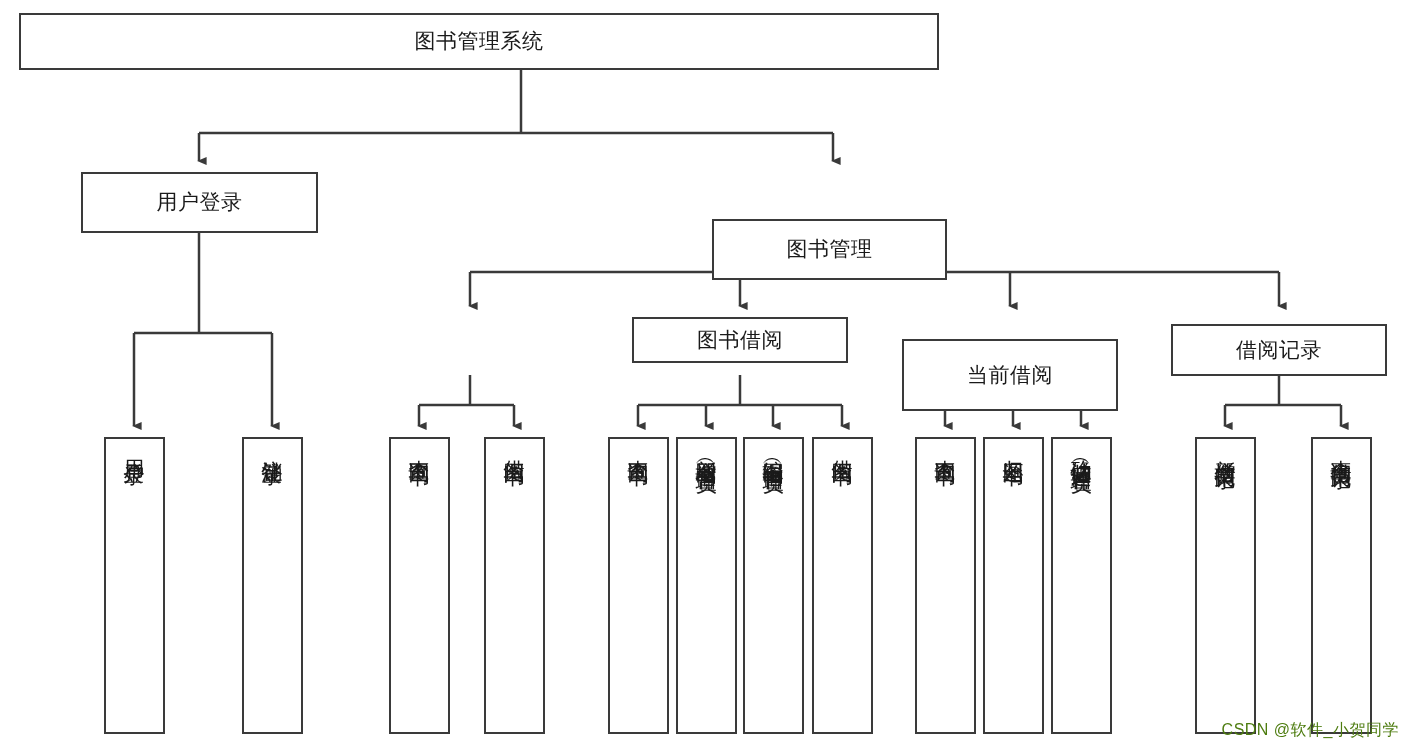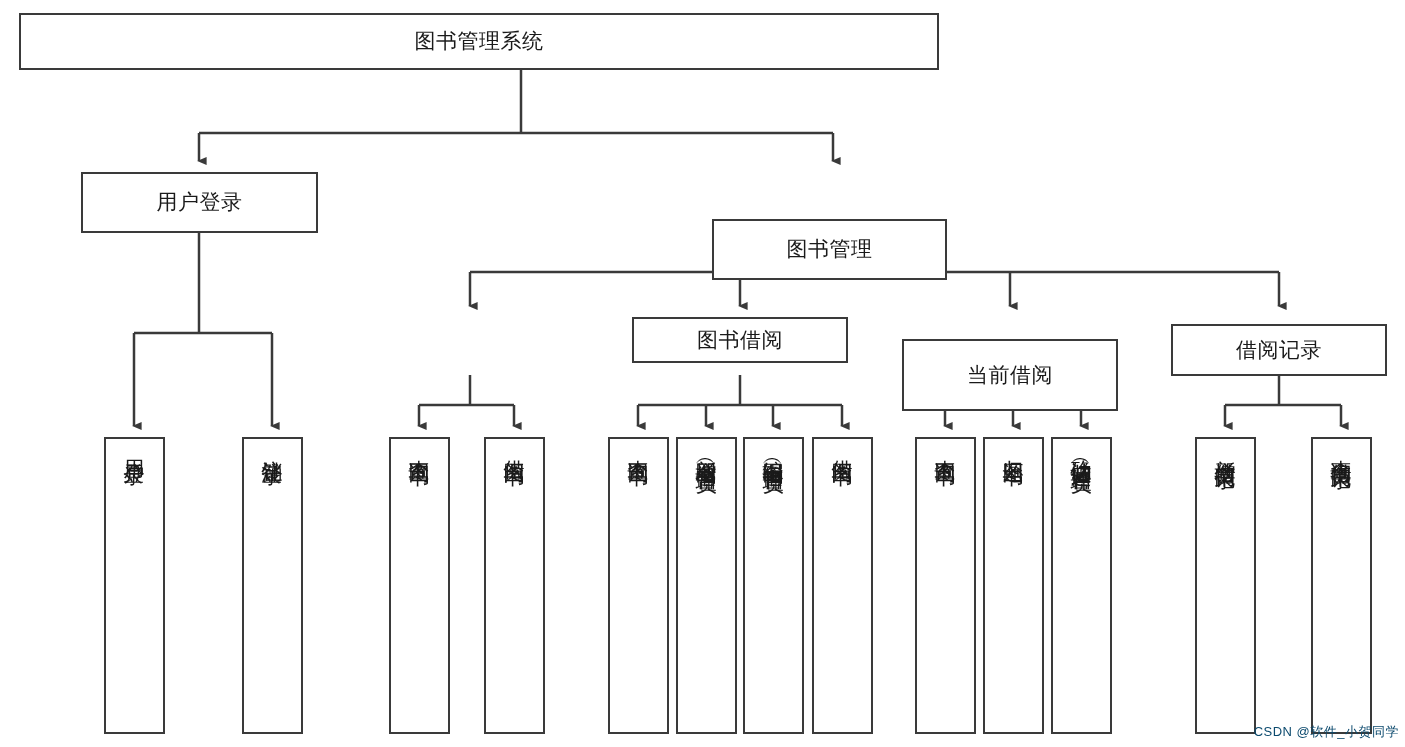--- a/index.html
+++ b/index.html
@@ -55,22 +55,22 @@
     font-size: 21px;
     letter-spacing: 2px;
     line-height: 1;
     white-space: nowrap;
     margin: 0 auto;
   }
   #watermark {
     position: absolute;
     right: 6px;
     bottom: 6px;
-    font-size: 13px;
-    color: #0c4a6e;
+    font-size: 16px;
+    color: #4d7c0f;
     letter-spacing: 0.5px;
     z-index: 5;
     white-space: nowrap;
   }
 </style>
 </head>
 <body>
 
 <div id="canvas">
 

